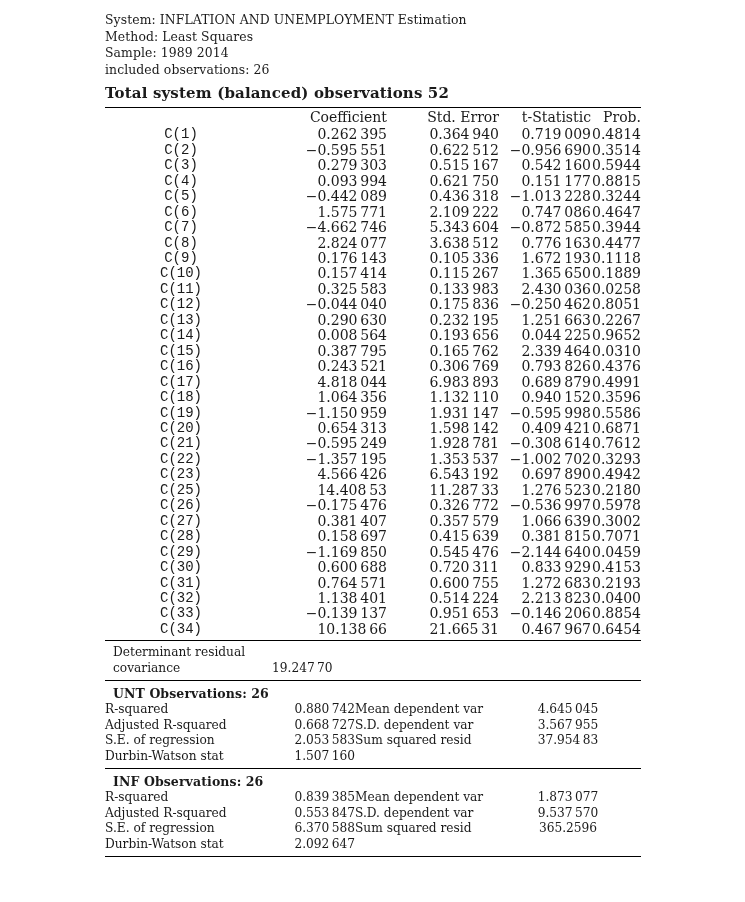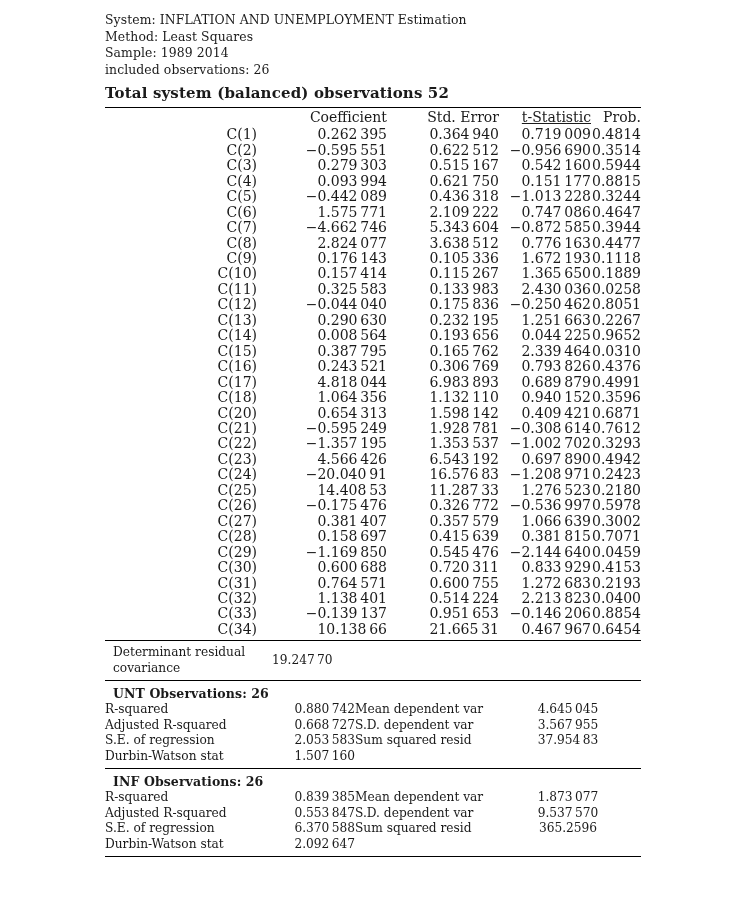--- a/index.html
+++ b/index.html
@@ -65,35 +65,35 @@
   table.coef th {
     line-height: 19px;
     vertical-align: bottom;
   }
   col.c-name { width: 152px; }
   col.c-coef { width: 130px; }
   col.c-se   { width: 112px; }
   col.c-t    { width: 92px;  }
   col.c-p    { width: 50px;  }
 
-  td.name { text-align: right; padding-left: 8px; }
+  td.name { text-align: center; padding-left: 8px; font-family: Liberation Mono, monospace; }
   td.num, th.num { text-align: right; }
   th.h-coef { padding-right: 12px; }
   th.h-se   { padding-right: 10px; }
-  th.h-t    { padding-right: 6px; text-decoration: underline; }
+  th.h-t    { padding-right: 6px; }
   th.h-p    { padding-right: 2px; }
   td.v-coef { padding-right: 12px; }
   td.v-se   { padding-right: 10px; }
   td.v-t    { padding-right: 6px; }
   td.v-p    { padding-right: 2px; }
 
   
   .det {
     display: flex;
-    align-items: center;
+    align-items: flex-end;
     font-size: 12.2px;
     line-height: 15.4px;
     padding: 4px 0 4px 0;
     min-height: 31px;
     box-sizing: border-box;
   }
   .det-label {
     width: 164px;
     padding-left: 8px;
     box-sizing: border-box;
@@ -283,20 +283,27 @@
             <td class="num v-p">0.4991</td>
           </tr>
           <tr>
             <td class="name">C(18)</td>
             <td class="num v-coef">1.064 356</td>
             <td class="num v-se">1.132 110</td>
             <td class="num v-t">0.940 152</td>
             <td class="num v-p">0.3596</td>
           </tr>
           <tr>
+            <td class="name">C(19)</td>
+            <td class="num v-coef">−1.150 959</td>
+            <td class="num v-se">1.931 147</td>
+            <td class="num v-t">−0.595 998</td>
+            <td class="num v-p">0.5586</td>
+          </tr>
+          <tr>
             <td class="name">C(20)</td>
             <td class="num v-coef">0.654 313</td>
             <td class="num v-se">1.598 142</td>
             <td class="num v-t">0.409 421</td>
             <td class="num v-p">0.6871</td>
           </tr>
           <tr>
             <td class="name">C(21)</td>
             <td class="num v-coef">−0.595 249</td>
             <td class="num v-se">1.928 781</td>
@@ -309,27 +316,20 @@
             <td class="num v-se">1.353 537</td>
             <td class="num v-t">−1.002 702</td>
             <td class="num v-p">0.3293</td>
           </tr>
           <tr>
             <td class="name">C(23)</td>
             <td class="num v-coef">4.566 426</td>
             <td class="num v-se">6.543 192</td>
             <td class="num v-t">0.697 890</td>
             <td class="num v-p">0.4942</td>
-          </tr>
-          <tr>
-            <td class="name">C(24)</td>
-            <td class="num v-coef">−20.040 91</td>
-            <td class="num v-se">16.576 83</td>
-            <td class="num v-t">−1.208 971</td>
-            <td class="num v-p">0.2423</td>
           </tr>
           <tr>
             <td class="name">C(25)</td>
             <td class="num v-coef">14.408 53</td>
             <td class="num v-se">11.287 33</td>
             <td class="num v-t">1.276 523</td>
             <td class="num v-p">0.2180</td>
           </tr>
           <tr>
             <td class="name">C(26)</td>

